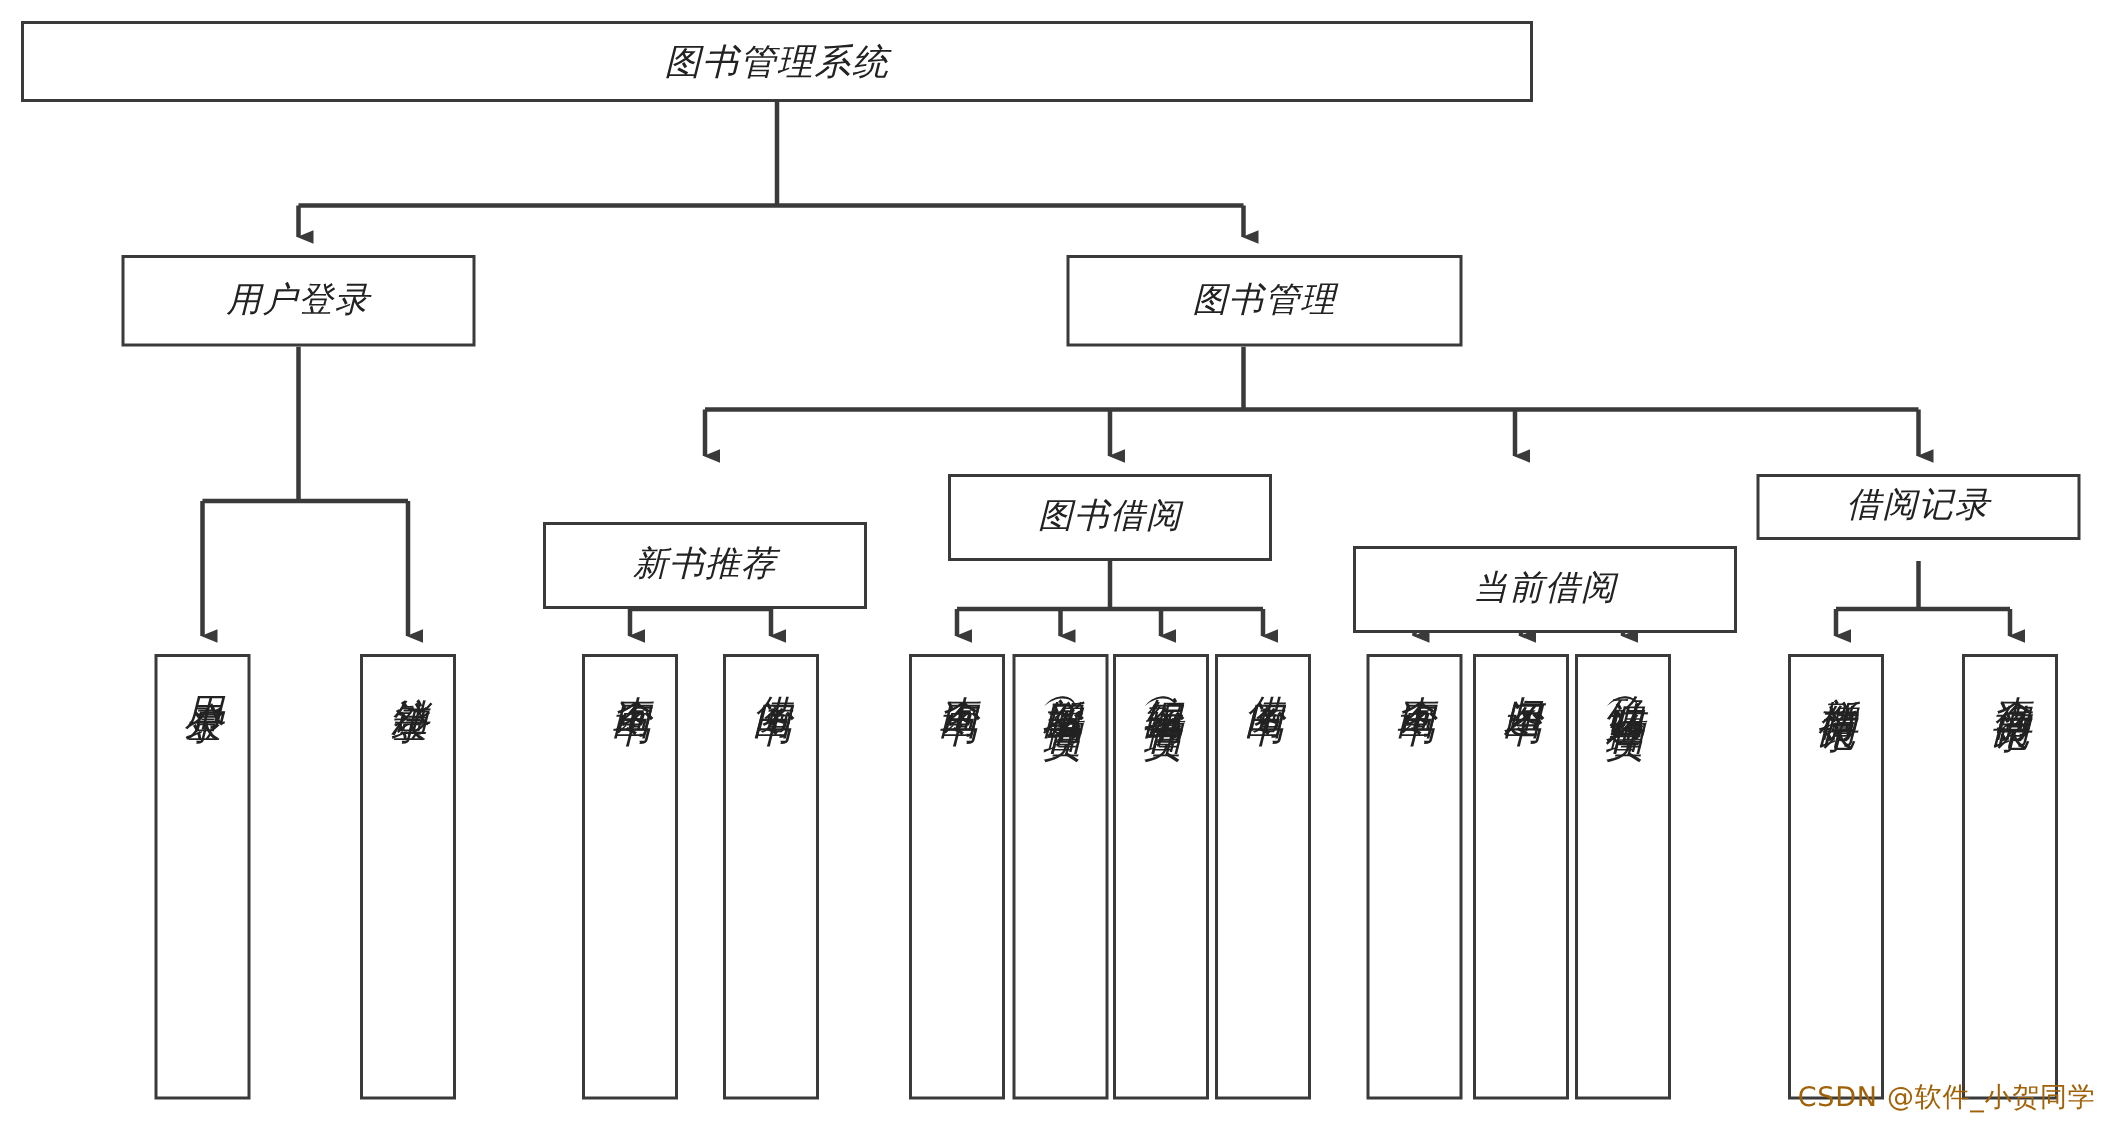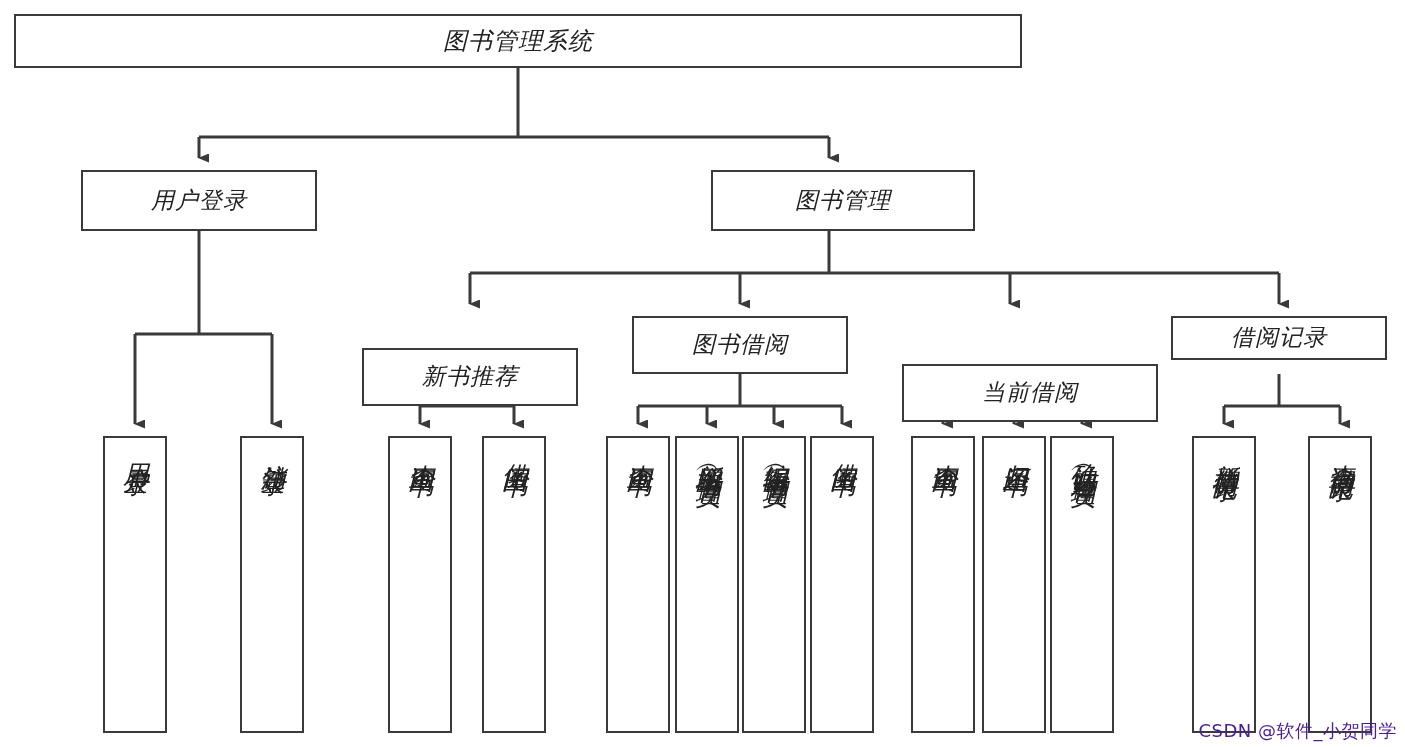--- a/index.html
+++ b/index.html
@@ -62,21 +62,21 @@
     font-size: 25px;
     line-height: 1.05;
     letter-spacing: 3px;
     white-space: nowrap;
   }
   .watermark {
     position: absolute;
     right: 8px;
     bottom: 4px;
     font-size: 18px;
-    color: #4c1d95;
+    color: #a16207;
     letter-spacing: 0.5px;
     white-space: nowrap;
     user-select: none;
   }
 </style>
 </head>
 <body>
 
 <div id="diagram-root">
 

